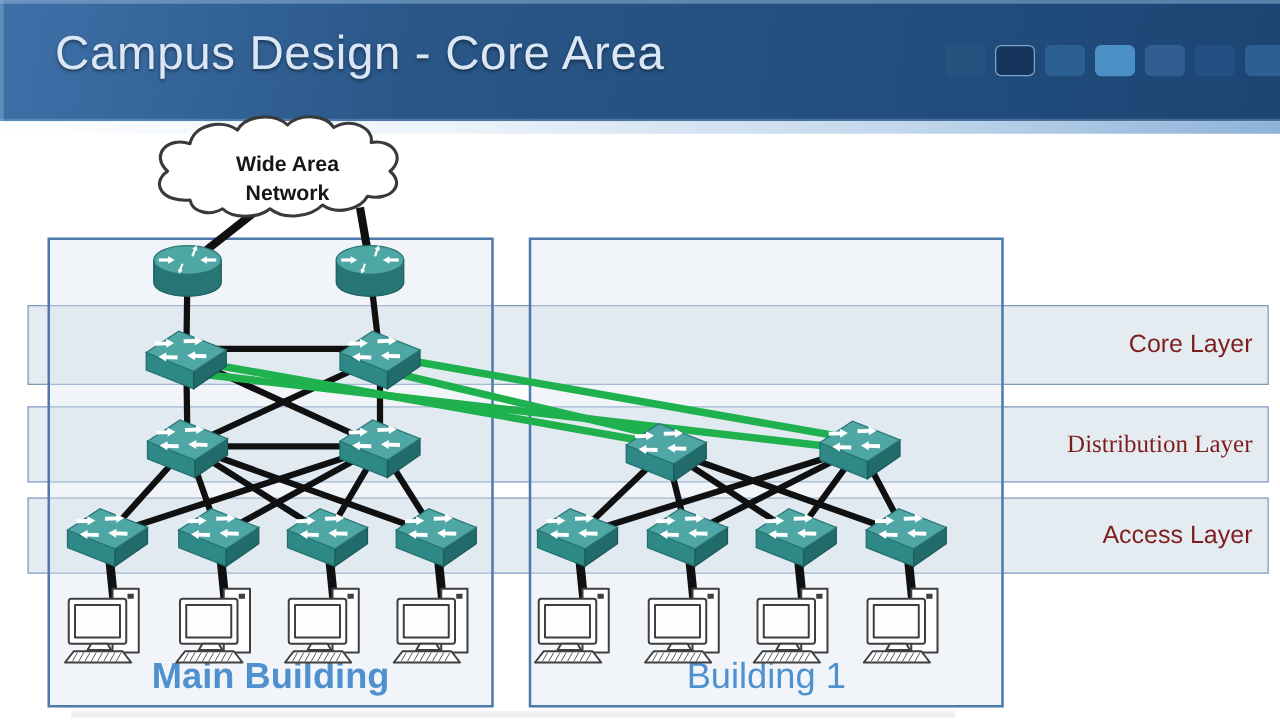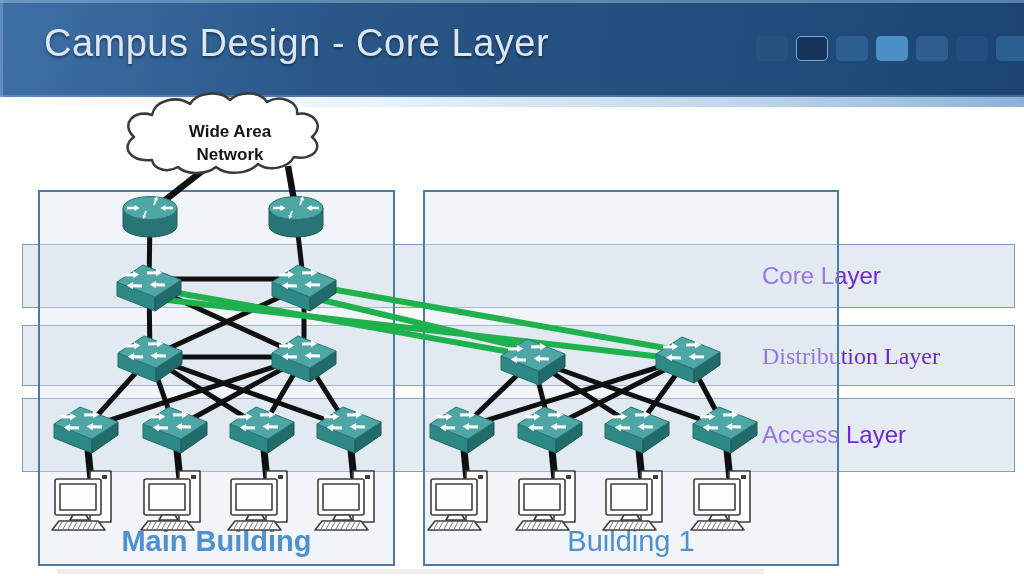--- a/index.html
+++ b/index.html
@@ -37,34 +37,34 @@
   }
 
   
   .band {
     position:absolute; left:22px; width:993px;
     background: rgba(206,221,232,.55);
     border:1px solid #7f9cbd;
   }
   .band-core   { top:244px; height:64px; }
   .band-dist   { top:325px; height:61px;font-family:Liberation Serif, serif; }
-  .band-access { top:398px; height:74px; }
+  .band-access { top:398px; height:61px; }
   .band-label {
     position:absolute; right:12px; top:50%; transform:translateY(-50%);
-    width:240px; text-align:left; font-size:24px; color:#6d28d9; white-space:nowrap;
+    width:240px; text-align:right; font-size:20px; color:#7f1d1d; white-space:nowrap;
   }
 
   
   .bldg {
     position:absolute; top:190px; height:376px;
     border:2px solid #4d79ab;
     background: rgba(219,230,240,.4);
   }
   .bldg-main { left:38px;  width:357px;font-weight:bold; }
-  .bldg-1    { left:423px; width:416px; }
+  .bldg-1    { left:423px; width:380px; }
   .bldg-label {
     position:absolute; left:0; right:0; bottom:6px;
     text-align:center; font-size:29px; color:#4f90cf;
   }
 
   .footer-shadow {
     position:absolute; left:57px; top:569px; width:707px; height:5px;
     background:#efedef;
   }
 
@@ -75,21 +75,21 @@
   .lkp { stroke:#101010; stroke-width:7;   stroke-linecap:butt;  }
   .lg  { stroke:#1fb14e; stroke-width:6;   stroke-linecap:round; }
   .cloudtxt { font-family:"Liberation Sans",sans-serif; font-size:17px; font-weight:600; fill:#161616; text-anchor:middle; }
 </style>
 </head>
 <body>
 
 <div class="slide">
 
   <div class="header">
-    <div class="title">Campus Design - Core Layer</div>
+    <div class="title">Campus Design - Core Area</div>
     <div class="squares">
       <span class="sq1"></span>
       <span class="sq2"></span>
       <span class="sq3"></span>
       <span class="sq4"></span>
       <span class="sq5"></span>
       <span class="sq6"></span>
       <span class="sq7"></span>
     </div>
   </div>

